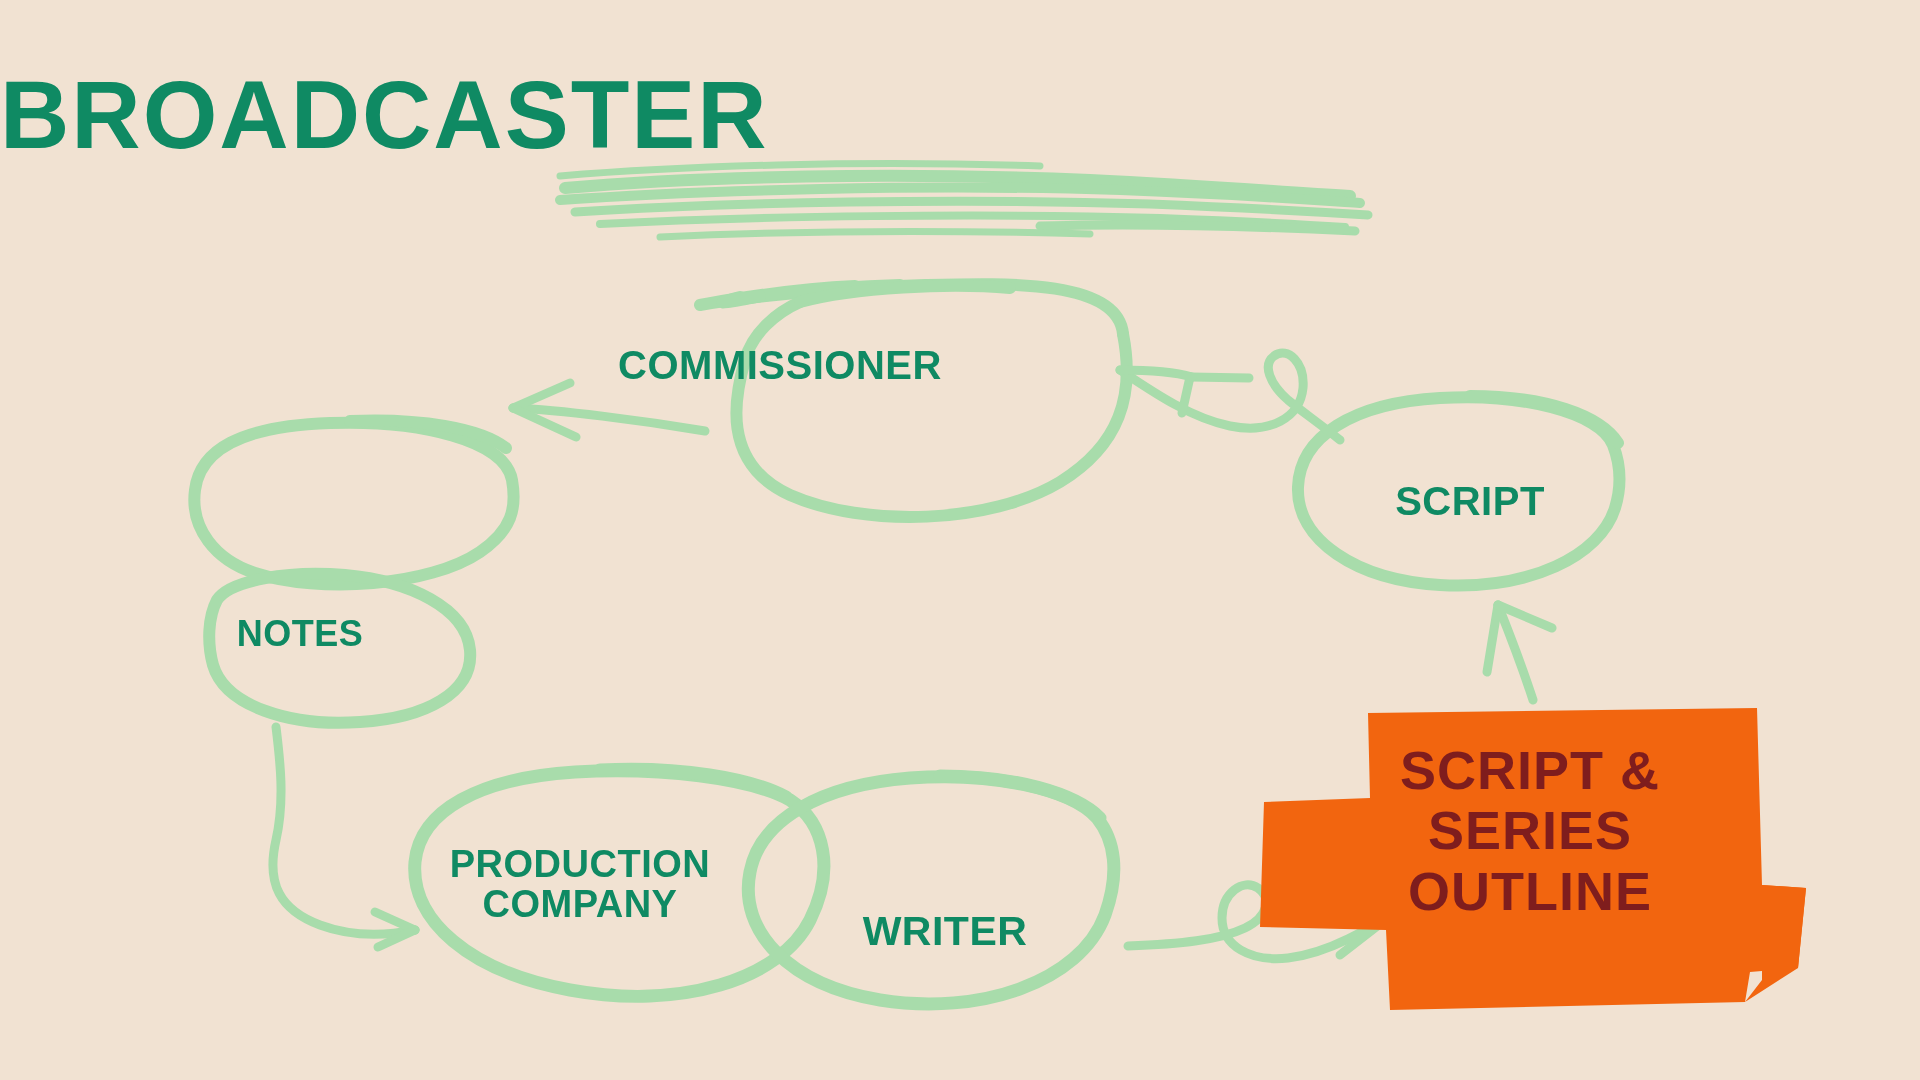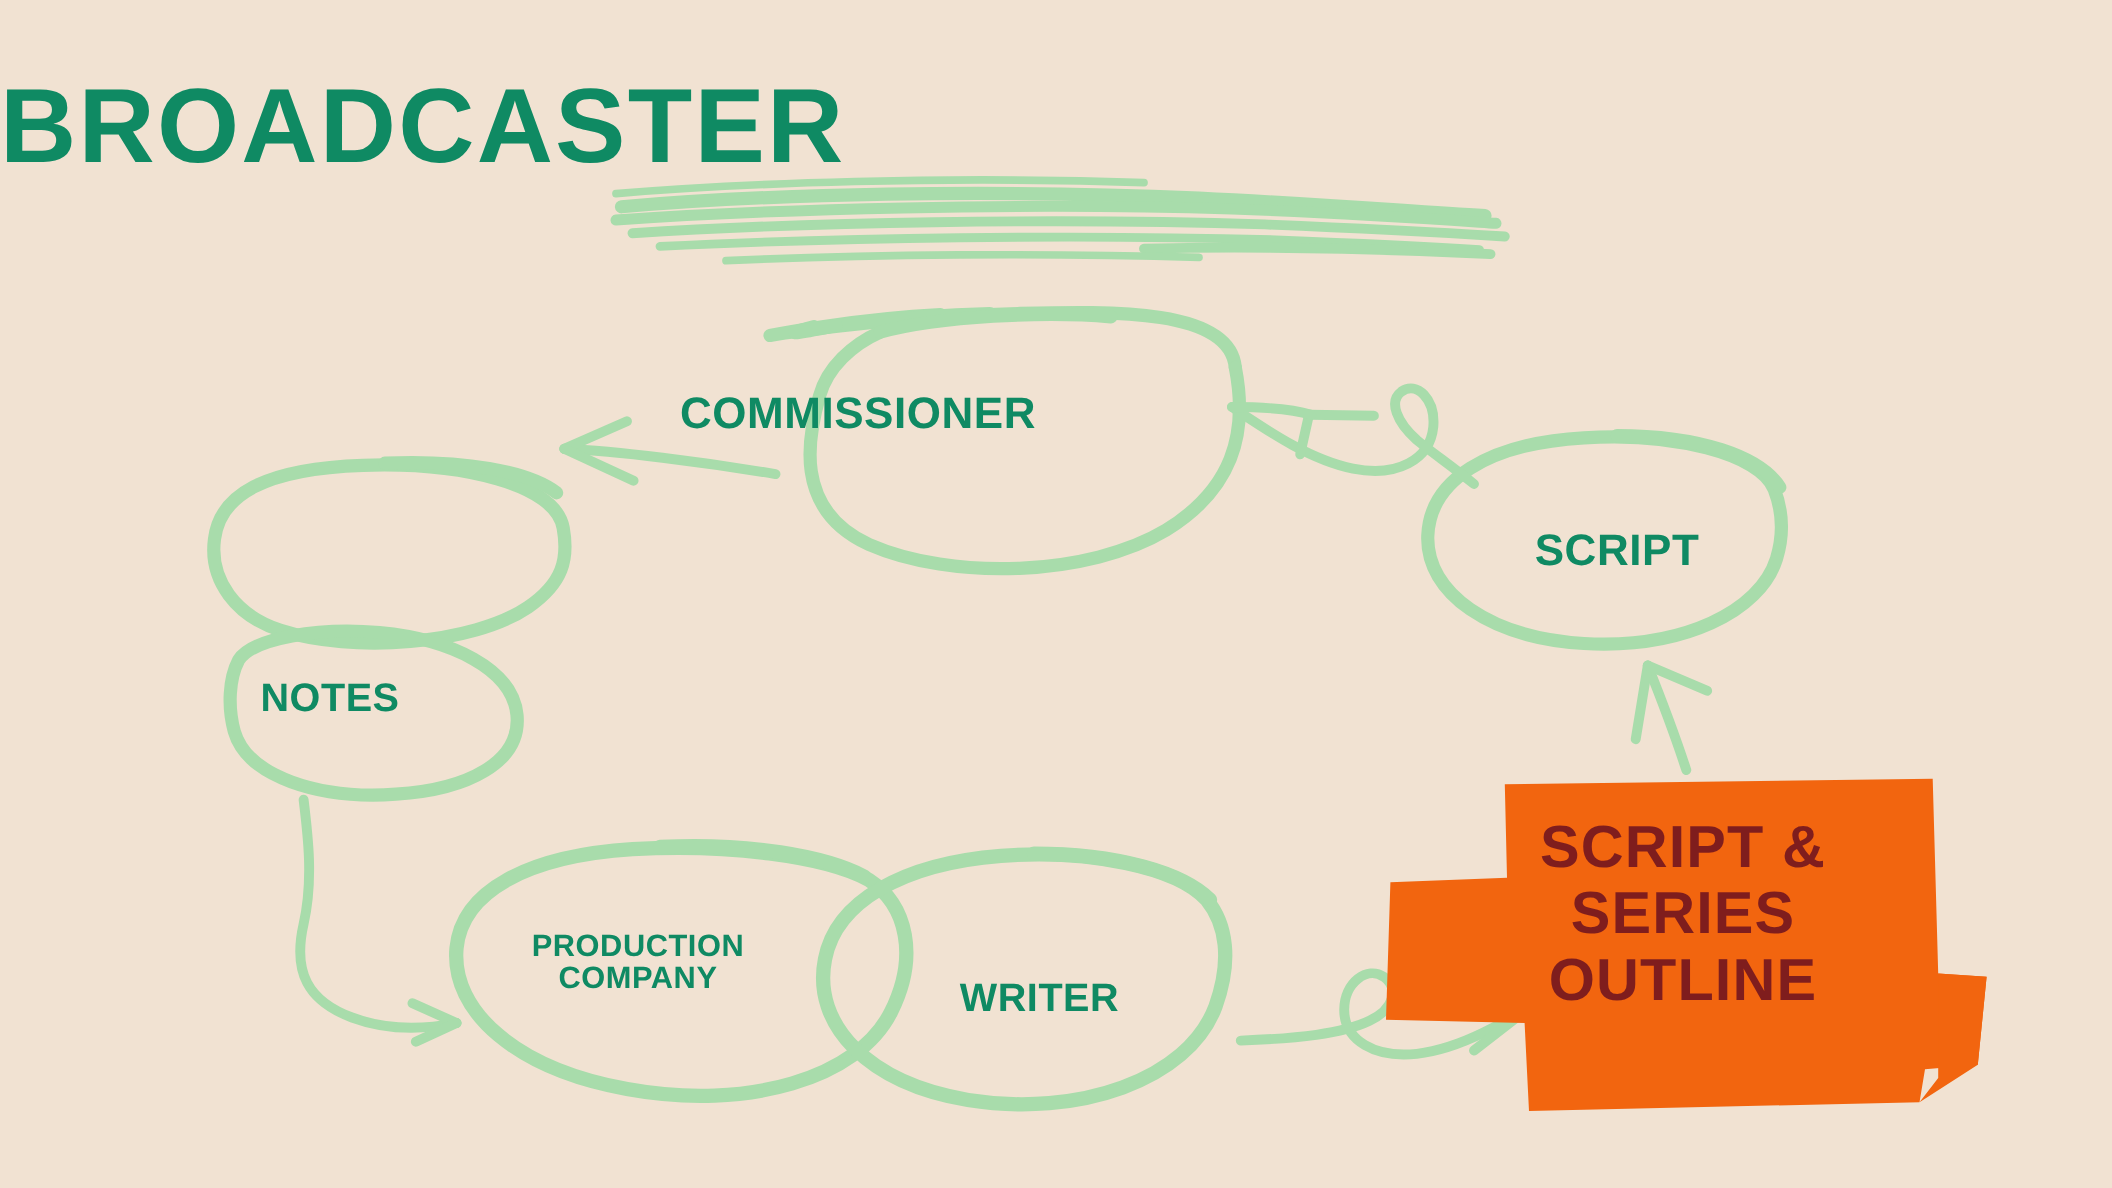--- a/index.html
+++ b/index.html
@@ -39,42 +39,42 @@
     top: 60px;
     width: 1920px;
     text-align: left;
     color: #0f8a63;
     font-weight: bold;
     font-size: 96px;
     letter-spacing: 2px;
     z-index: 6;
   }
   #lbl-commissioner {
-    left: 600px; top: 355px; width: 360px;
+    left: 600px; top: 344px; width: 360px;
     font-size: 40px;
   }
   #lbl-development {
     left: 150px; top: 455px; width: 330px;
     font-size: 33px;
   }
   #lbl-notes {
     left: 170px; top: 615px; width: 260px;
     font-size: 36px;
   }
   #lbl-drafts {
     left: 1330px; top: 480px; width: 280px;
     font-size: 40px;
   }
   #lbl-production {
     left: 390px; top: 845px; width: 380px;
-    font-size: 28px;
+    font-size: 38px;
   }
   #lbl-writer {
-    left: 790px; top: 888px; width: 310px;
-    font-size: 36px;
+    left: 790px; top: 910px; width: 310px;
+    font-size: 41px;
   }
   #banner-text {
     position: absolute;
     left: 1330px;
     top: 740px;
     width: 400px;
     text-align: center;
     color: #7f1d1d;
     font-weight: bold;
     font-size: 54px;

